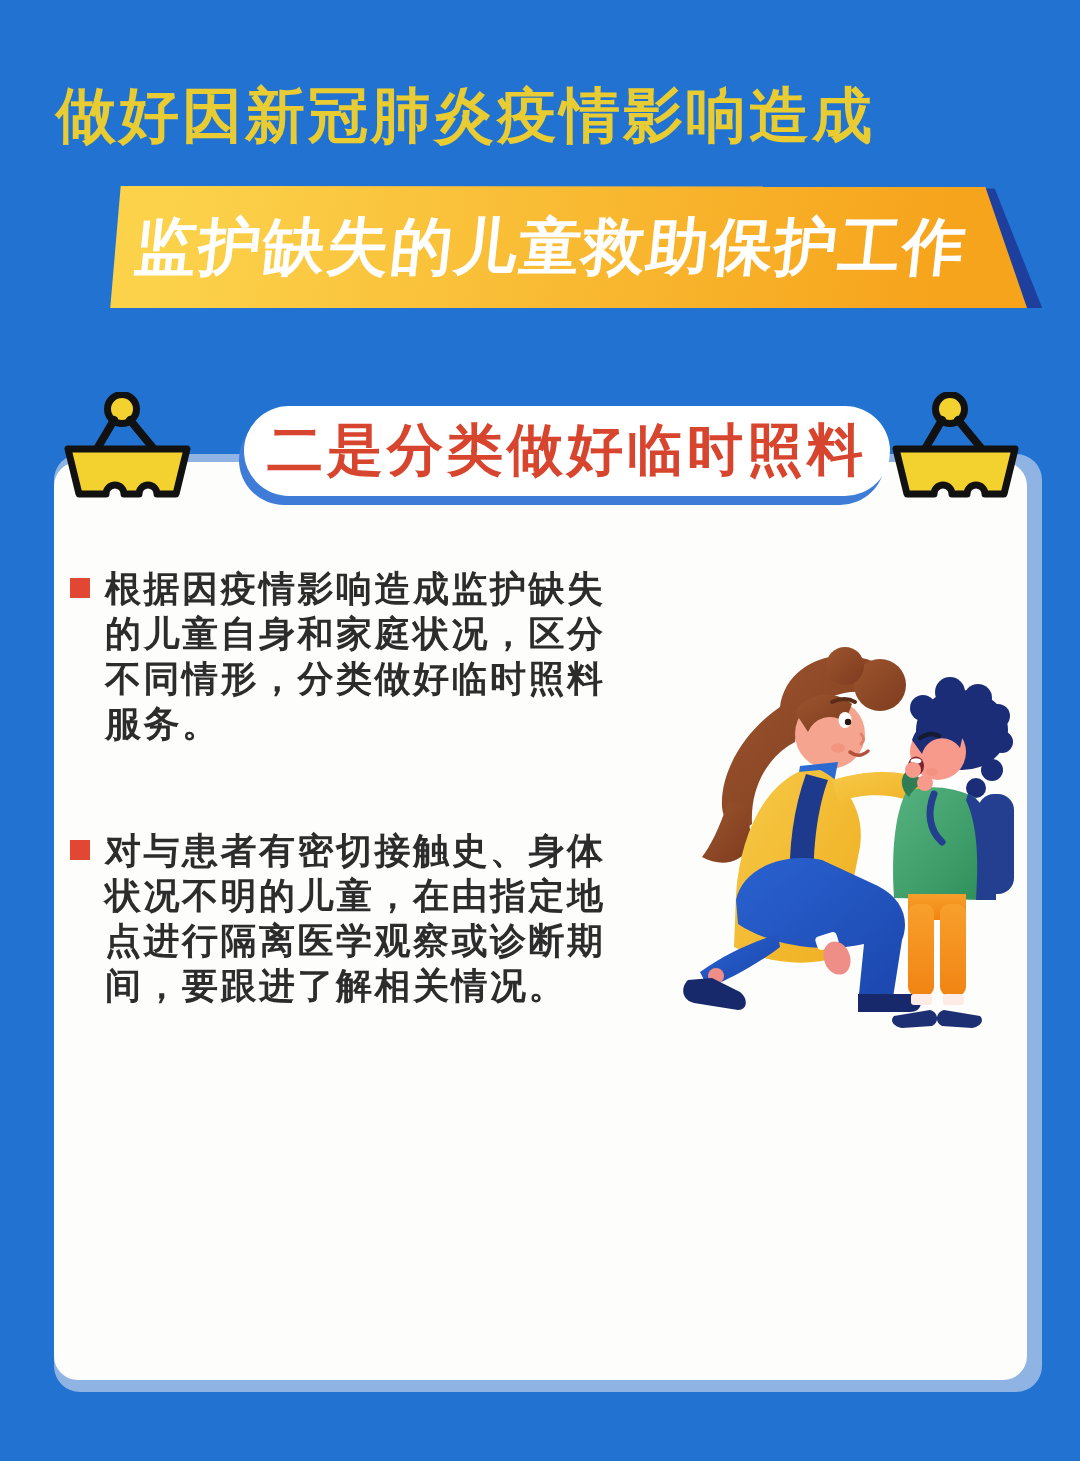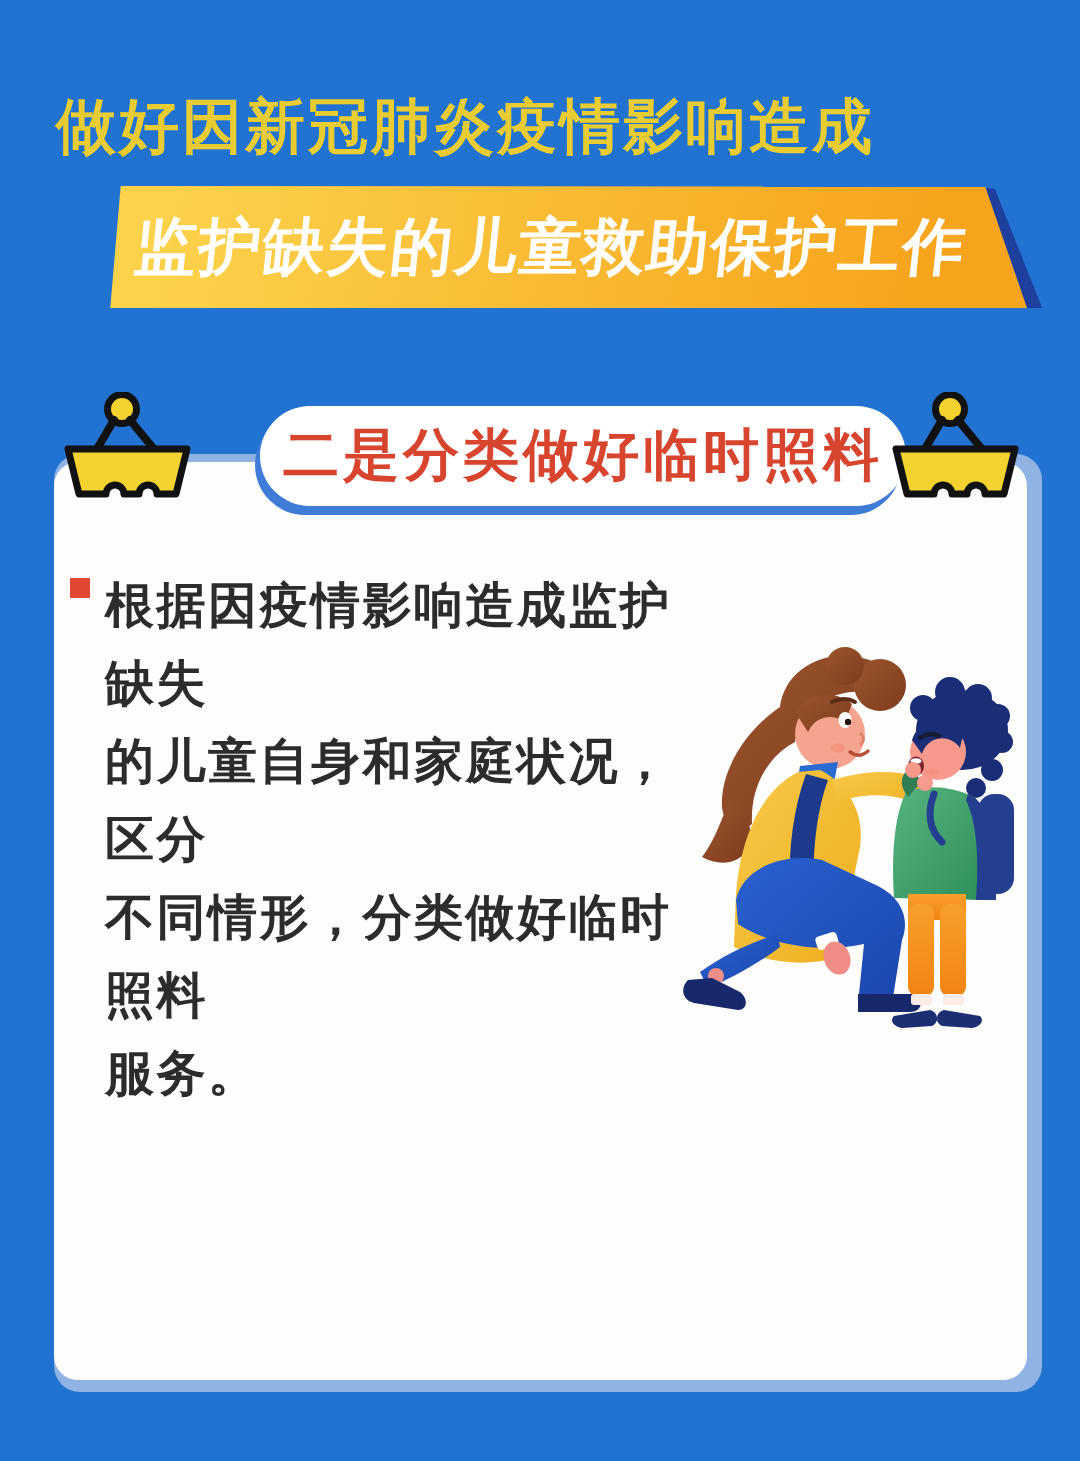--- a/index.html
+++ b/index.html
@@ -1,58 +1,58 @@
 <!DOCTYPE html>
 <html><head>
 <meta charset="utf-8">
 <style>
   html,body{margin:0;padding:0;background:#2273D1;}
   .page{position:relative;width:1080px;height:1461px;background:#2273D1;overflow:hidden;
         font-family:"Liberation Sans","DejaVu Sans",sans-serif;}
 
   
-  .title{position:absolute;left:56px;top:87px;font-size:60px;font-weight:900;
+  .title{position:absolute;left:56px;top:76px;font-size:60px;font-weight:900;
          color:#E9CC31;letter-spacing:3px;white-space:nowrap;}
 
   
   .banner{position:absolute;left:96px;top:186px;width:950px;height:122px;}
   .banner-accent{position:absolute;inset:0;background:#1E3F9E;
                  clip-path:polygon(74% 2%,94.6% 2%,99.6% 100%,79% 100%);}
   .banner-main{position:absolute;inset:0;
                background:linear-gradient(102deg,#FCD24B 8%,#F6A41C 88%);
                clip-path:polygon(2.6% 0%,93.6% 0.5%,98% 100%,1.5% 100%);}
   .banner-text{position:absolute;left:30px;right:70px;top:0;bottom:0;display:flex;
                align-items:center;justify-content:center;font-size:62px;font-weight:900;
                color:#FFFFFF;letter-spacing:2px;transform:skewX(-6deg);white-space:nowrap;}
 
   
   .card{position:absolute;left:54px;top:454px;width:988px;height:938px;
         background:#8FB4E4;border-radius:26px;z-index:1;}
   .card-surface{position:absolute;left:0;top:8px;right:15px;bottom:12px;
                 background:#FDFDFC;border-radius:24px;}
 
   
-  .pill{position:absolute;left:260px;top:406px;width:646px;height:100px;background:#FFFFFF;
+  .pill{position:absolute;left:244px;top:406px;width:646px;height:90px;background:#FFFFFF;
         border-radius:54px;box-shadow:-5px 9px 0 0 #3E7CD8;display:flex;align-items:center;
         justify-content:center;z-index:4;}
   .pill-text{font-family:"Liberation Serif","DejaVu Serif",serif;font-size:56px;
              font-weight:900;color:#D8452F;letter-spacing:4px;white-space:nowrap;}
 
   
   .clip{position:absolute;width:135px;height:112px;z-index:5;}
   .clip.left{left:60px;top:392px;}
   .clip.right{left:888px;top:392px;}
 
   
   .bullet{position:absolute;z-index:3;}
   .sq{position:absolute;left:0;top:12px;width:20px;height:20px;background:#E14732;}
   .btext{white-space:pre-line;color:#2C2C2C;font-weight:600;margin-left:35px;}
   .b1{left:70px;top:566px;width:650px;}
   .b2{left:70px;top:828px;width:650px;}
-  .b1 .btext,.b2 .btext{font-size:49px;line-height:78px;letter-spacing:2.5px;}
+  .b1 .btext,.b2 .btext{font-size:36px;line-height:45px;letter-spacing:2.5px;}
   .b3{left:70px;top:1094px;width:950px;}
   .b3 .btext{font-size:42px;line-height:60px;letter-spacing:1px;}
 
   
   .illus{position:absolute;left:680px;top:642px;width:345px;height:395px;z-index:2;}
 </style>
 </head>
 <body>
 
 <div class="page">
@@ -85,20 +85,27 @@
     <line x1="70" y1="28" x2="98" y2="62" stroke="#111" stroke-width="8" stroke-linecap="round"></line>
     <path d="M8,57 L127,57 L116,102 L97,102 A9,9 0 0 0 79,102 L64,102 A9,9 0 0 0 46,102 L19,102 Z" fill="#F3D12E" stroke="#111" stroke-width="7" stroke-linejoin="round"></path>
   </svg>
 
   <div class="bullet b1">
     <span class="sq"></span>
     <div class="btext">根据因疫情影响造成监护缺失
 的儿童自身和家庭状况，区分
 不同情形，分类做好临时照料
 服务。</div>
+  </div>
+  <div class="bullet b2">
+    <span class="sq"></span>
+    <div class="btext">对与患者有密切接触史、身体
+状况不明的儿童，在由指定地
+点进行隔离医学观察或诊断期
+间，要跟进了解相关情况。</div>
   </div>
 
   <svg class="illus" viewBox="0 0 345 395">
     <defs>
       <linearGradient id="hairG" x1="0" y1="0" x2="1" y2="1">
         <stop offset="0" stop-color="#9C552E"></stop>
           <stop offset="1" stop-color="#7E3B1E"></stop>
       </linearGradient>
       <linearGradient id="yelG" x1="0" y1="0" x2="1" y2="1">
         <stop offset="0" stop-color="#F7C948"></stop>

